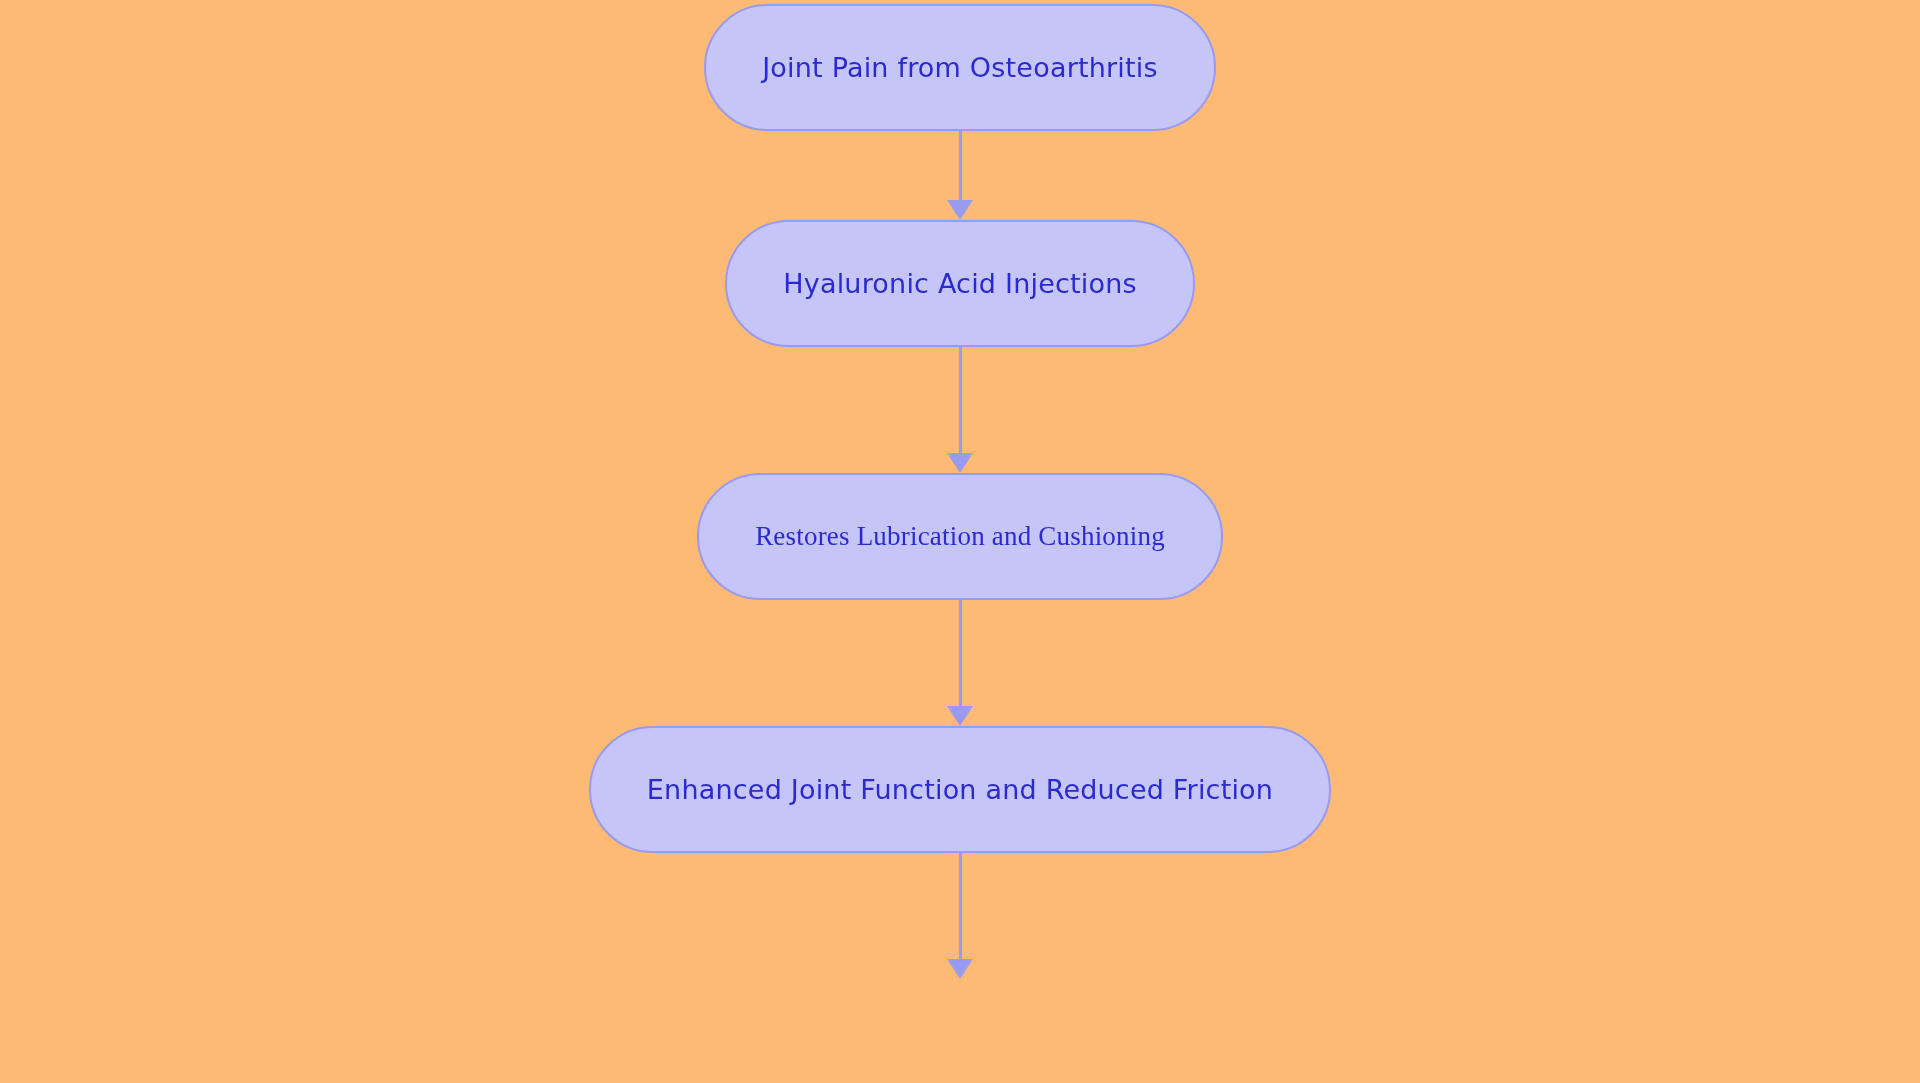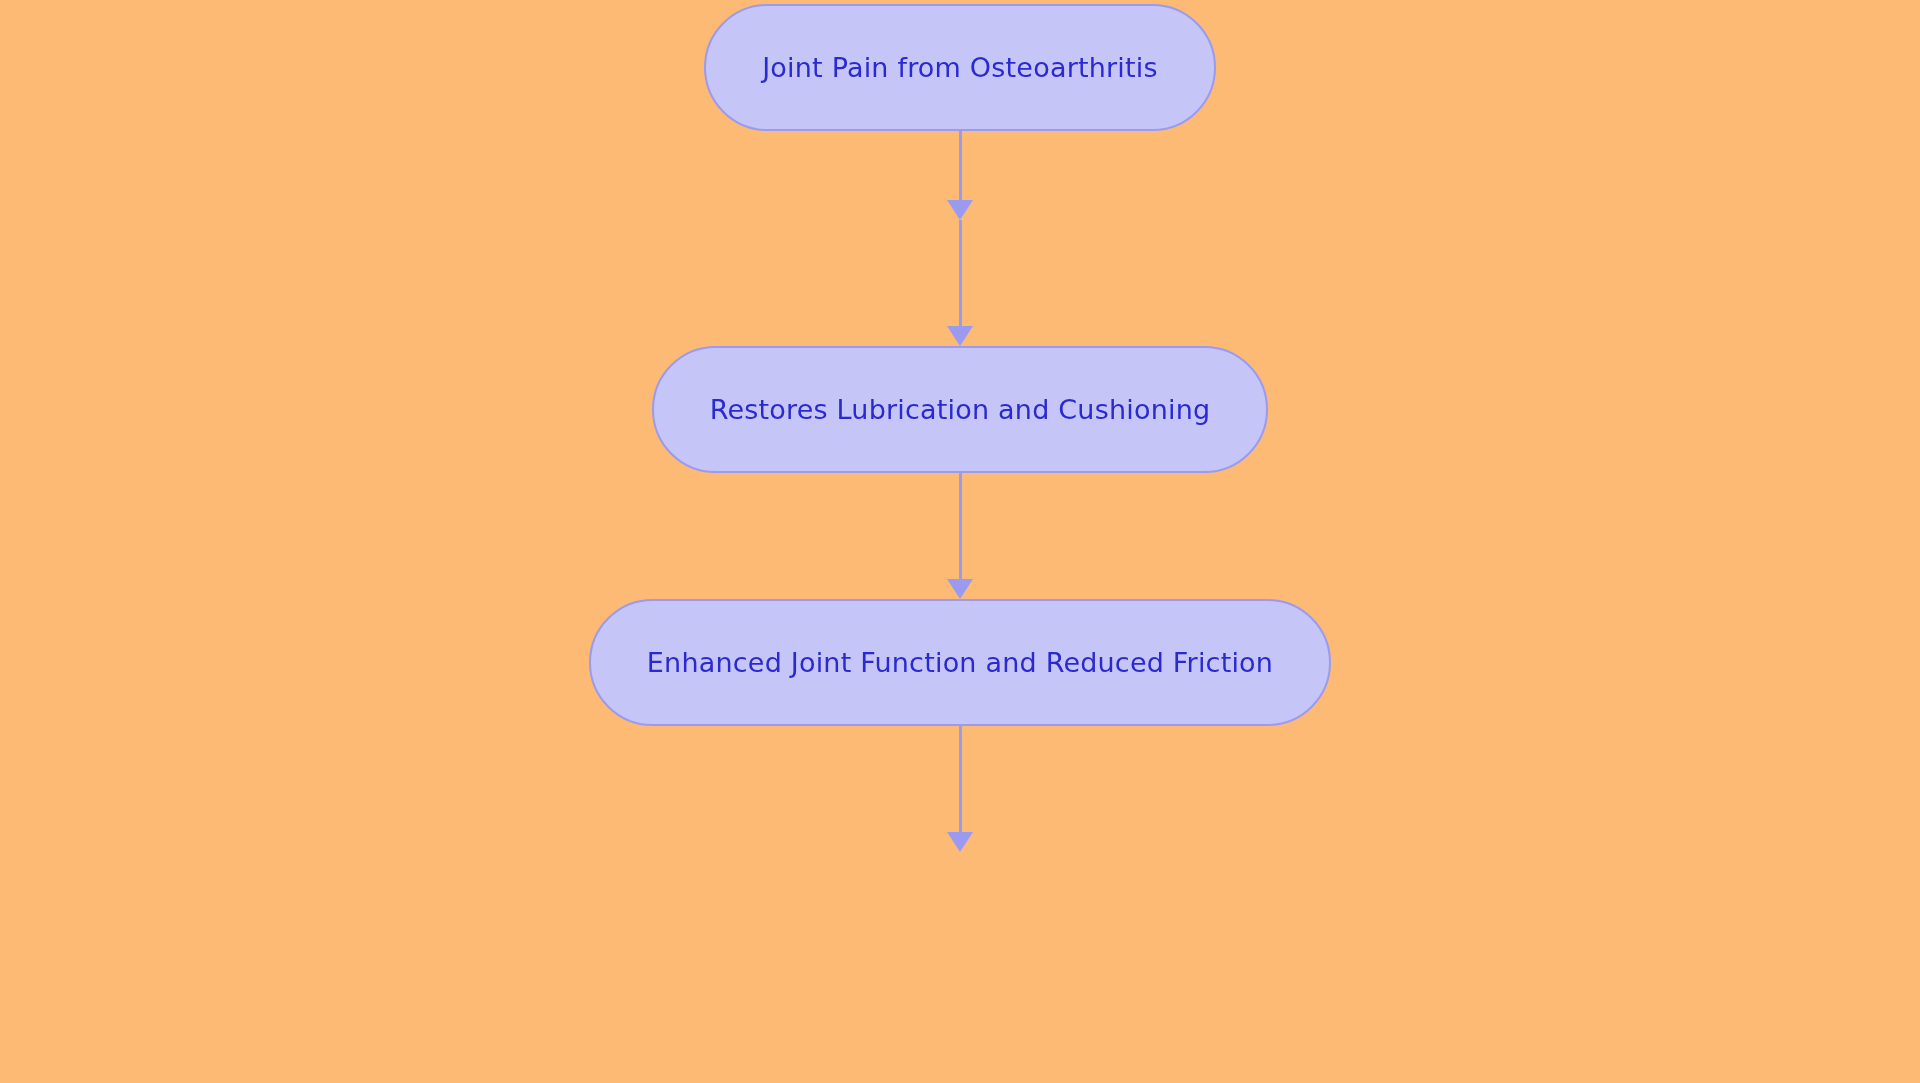--- a/index.html
+++ b/index.html
@@ -96,28 +96,31 @@
 
     <div class="flow-node node-1" style="background: rgb(197, 197, 248); border-color: rgb(154, 154, 240);">
       <span class="node-label" style="color: rgb(42, 42, 208);">Joint Pain from Osteoarthritis</span>
     </div>
 
     <div class="flow-connector gap-1">
       <div class="connector-stem" style="background: rgb(154, 154, 240);"></div>
       <div class="connector-head" style="border-top-color: rgb(154, 154, 240);"></div>
     </div>
 
+    <div class="flow-node node-2" style="background: rgb(197, 197, 248); border-color: rgb(154, 154, 240);">
+      <span class="node-label" style="color: rgb(42, 42, 208);">Hyaluronic Acid Injections</span>
+    </div>
 
     <div class="flow-connector gap-2">
       <div class="connector-stem" style="background: rgb(154, 154, 240);"></div>
       <div class="connector-head" style="border-top-color: rgb(154, 154, 240);"></div>
     </div>
 
     <div class="flow-node node-3" style="background: rgb(197, 197, 248); border-color: rgb(154, 154, 240);">
-      <span class="node-label" style="color: rgb(42, 42, 208);">Restores Lubrication and Cushioning</span>
+      <span class="node-label" style="color: rgb(42, 42, 208); font-family: Liberation Serif, serif;">Restores Lubrication and Cushioning</span>
     </div>
 
     <div class="flow-connector gap-3">
       <div class="connector-stem" style="background: rgb(154, 154, 240);"></div>
       <div class="connector-head" style="border-top-color: rgb(154, 154, 240);"></div>
     </div>
 
     <div class="flow-node node-4" style="background: rgb(197, 197, 248); border-color: rgb(154, 154, 240);">
       <span class="node-label" style="color: rgb(42, 42, 208);">Enhanced Joint Function and Reduced Friction</span>
     </div>

